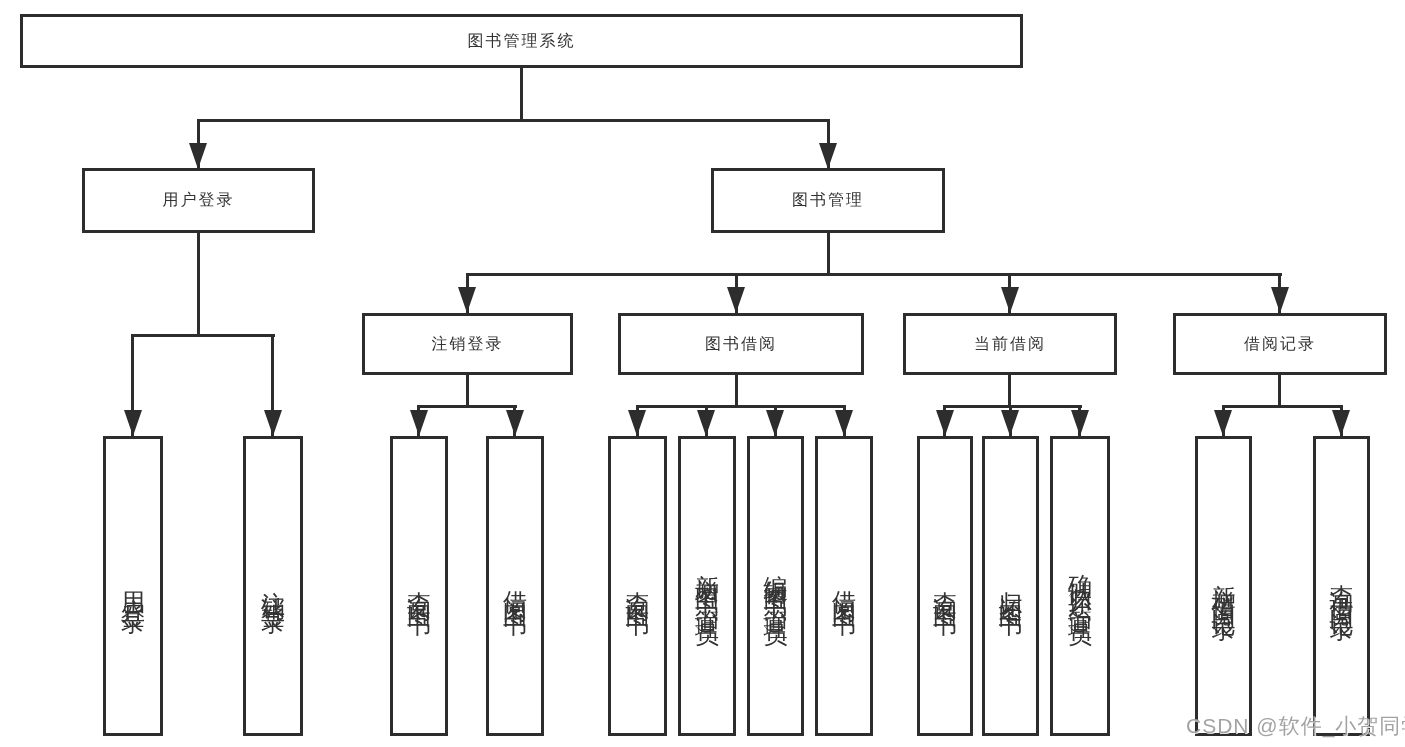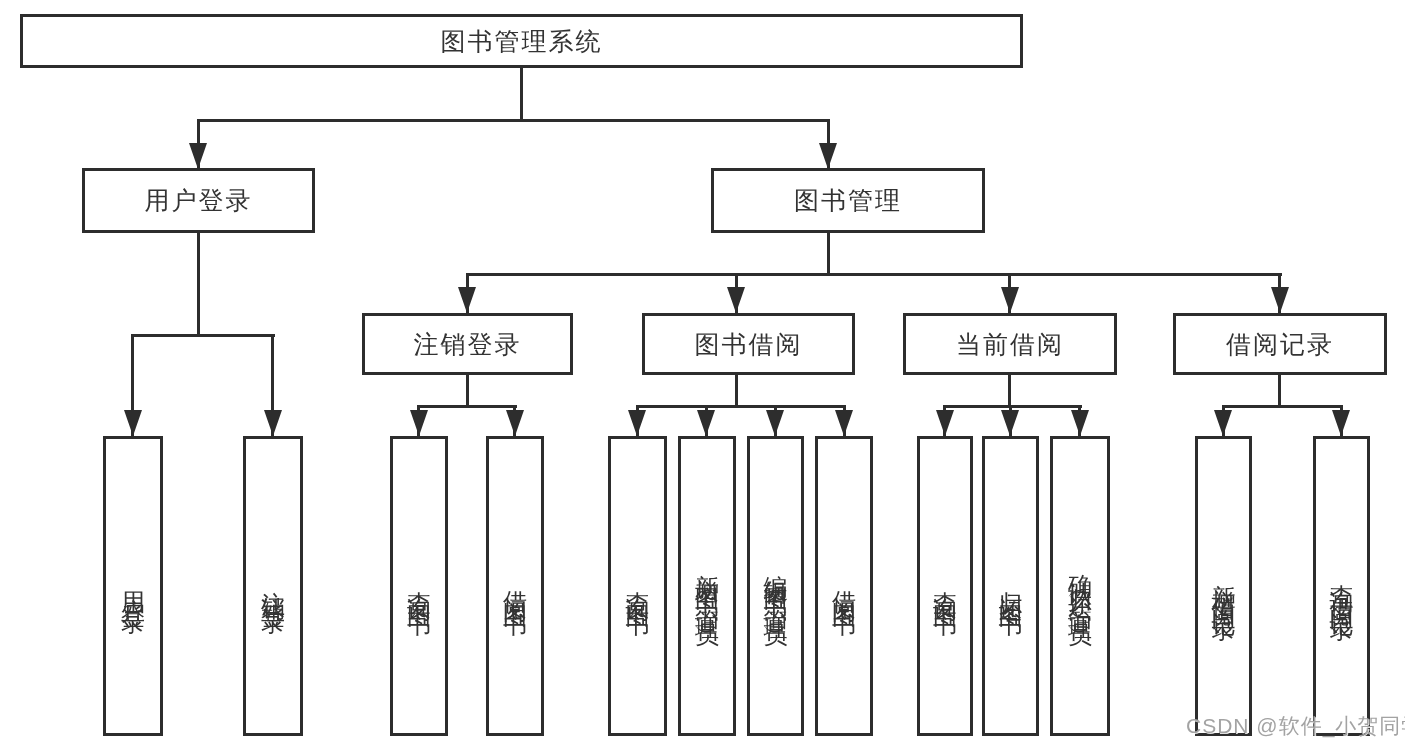--- a/index.html
+++ b/index.html
@@ -13,21 +13,21 @@
   .box{
     position:absolute;
     box-sizing:border-box;
     background:#ffffff;
     border:3px solid #2d2d2d;
     display:flex;align-items:center;justify-content:center;
     color:#333333;
     z-index:3;
   }
   .hlabel{
-    font-size:25px;
+    font-size:16px;
     letter-spacing:2px;
     white-space:nowrap;
   }
   .vlabel{
     writing-mode:vertical-rl;
     font-size:24px;
     letter-spacing:7px;
     line-height:1;
     white-space:nowrap;
   }
@@ -119,28 +119,28 @@
   <div class="arrow" style="left:1214px;top:410px"></div>
   <div class="arrow" style="left:1332px;top:410px"></div>
 
   <div class="box" style="left:20px;top:14px;width:1003px;height:54px">
     <span class="hlabel">图书管理系统</span>
   </div>
 
   <div class="box" style="left:82px;top:168px;width:233px;height:65px">
     <span class="hlabel">用户登录</span>
   </div>
-  <div class="box" style="left:711px;top:168px;width:274px;height:65px">
+  <div class="box" style="left:711px;top:168px;width:234px;height:65px">
     <span class="hlabel">图书管理</span>
   </div>
 
   <div class="box" style="left:362px;top:313px;width:211px;height:62px">
     <span class="hlabel">注销登录</span>
   </div>
-  <div class="box" style="left:642px;top:313px;width:213px;height:62px">
+  <div class="box" style="left:618px;top:313px;width:246px;height:62px">
     <span class="hlabel">图书借阅</span>
   </div>
   <div class="box" style="left:1173px;top:313px;width:214px;height:62px">
     <span class="hlabel">借阅记录</span>
   </div>
   <div class="box" style="left:903px;top:313px;width:214px;height:62px">
     <span class="hlabel">当前借阅</span>
   </div>
 
   <div class="box" style="left:103px;top:436px;width:60px;height:300px">

